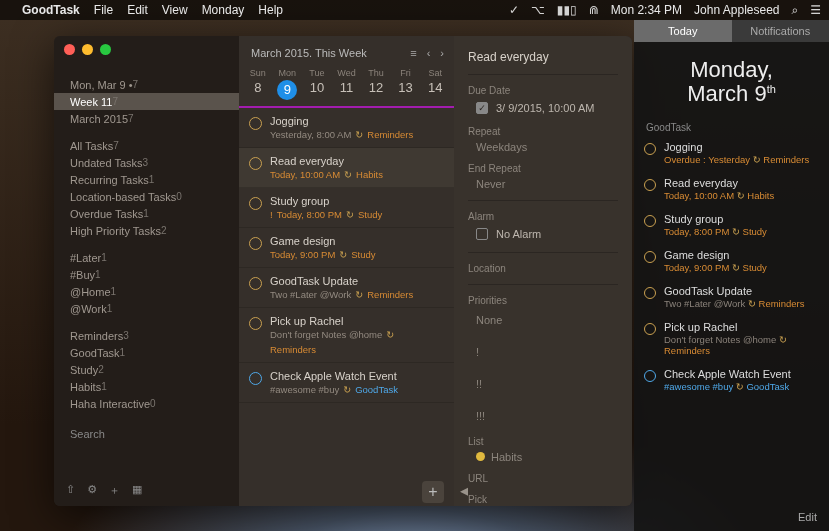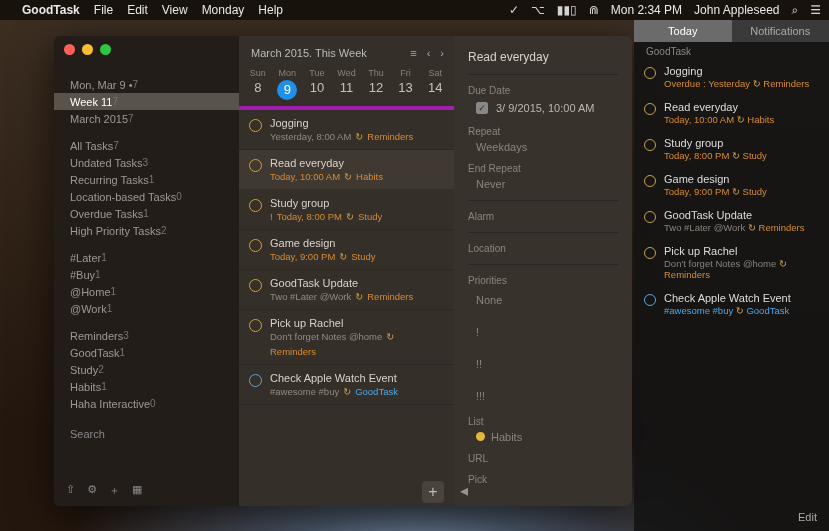--- a/index.html
+++ b/index.html
@@ -22,21 +22,21 @@
 .side-row { display:flex; justify-content:flex-start; align-items:center; height:17px; padding:0 10px 0 16px; cursor:pointer;}
 .side-row.sel { background:#5a534c; color:#fff;}
 .side-row .count{ color:#7a746e; font-size:10px;}
 .side-gap { height:10px;}
 .side-search { padding:6px 16px; color:#888; font-size:11px;}
 .sidebar-foot { margin-top:auto; padding:8px 12px; display:flex; gap:12px; color:#888;}
 
 .middle { width:215px; background:#352f2a; display:flex; flex-direction:column;}
 .mid-head { height:28px; display:flex; align-items:center; justify-content:space-between; padding:6px 10px 0 12px; color:#bbb; font-size:11px;}
 .mid-nav { display:flex; gap:10px; color:#aaa;}
-.week-strip { display:flex; justify-content:space-around; padding:4px 4px 6px 4px; border-bottom:4px solid #a21caf;}
+.week-strip { display:flex; justify-content:space-around; padding:4px 4px 6px 4px; border-bottom:2px solid #a21caf;}
 .day-col { text-align:center; width:26px;}
 .day-lbl { font-size:9px; color:#8a827a;}
 .day-num { font-size:13px; color:#c7c0b8; margin-top:2px;}
 .day-col.today .day-num { background:#1f8fe8; color:#fff; border-radius:50%; width:20px; height:20px; line-height:20px; margin:2px auto 0;}
 .task-list { flex:1; overflow:auto;}
 .task { display:flex; gap:8px; padding:7px 10px 7px 10px; border-bottom:1px solid rgba(0,0,0,.15);}
 .task.sel { background:#3f3932;}
 .task .ring { width:13px; height:13px; border:1.5px solid #c9a050; border-radius:50%; margin-top:2px; flex-shrink:0;}
 .task.blue .ring{ border-color:#4fa8e8;}
 .task-body { flex:1; min-width:0;}
@@ -334,20 +334,24 @@
     <div class="d-row">
       <span class="chk on">✓</span>
       <span>3/ 9/2015, 10:00 AM</span>
     </div>
     <div class="d-label">Repeat</div>
     <div class="d-value">Weekdays</div>
     <div class="d-label">End Repeat</div>
     <div class="d-value">Never</div>
     <div style="border-top:1px solid #2b2622;margin-top:10px"></div>
     <div class="d-label">Alarm</div>
+    <div class="d-row">
+      <span class="chk off"></span>
+      <span>No Alarm</span>
+    </div>
     <div style="border-top:1px solid #2b2622;margin-top:10px"></div>
     <div class="d-label">Location</div>
     <div style="border-top:1px solid #2b2622;margin-top:10px"></div>
     <div class="d-label">Priorities</div>
     <div class="prio-row">
       <span>None</span>
       <span>!</span>
       <span>!!</span>
       <span>!!!</span>
     </div>
@@ -357,20 +361,24 @@
     <div class="d-label">Pick</div>
   </div>
   <div class="detail-foot">◂</div>
 </div>
 
 <div class="notif">
   <div class="notif-tabs">
     <div class="notif-tab active">Today</div>
     <div class="notif-tab">Notifications</div>
   </div>
+  <div class="notif-date">
+    <div class="big">Monday,</div>
+    <div class="big"><span>March 9</span><sup>th</sup></div>
+  </div>
   <div class="notif-section">GoodTask</div>
   <div id="notif-items">
       <div class="n-item">
         <span class="n-ring"></span>
         <div>
           <div class="n-title">Jogging</div>
           <div class="n-meta"><span class="hl">Overdue : Yesterday</span> <span style="color:#c9a050">↻</span> <span class="hl">Reminders</span></div>
         </div>
       </div>
       <div class="n-item">

